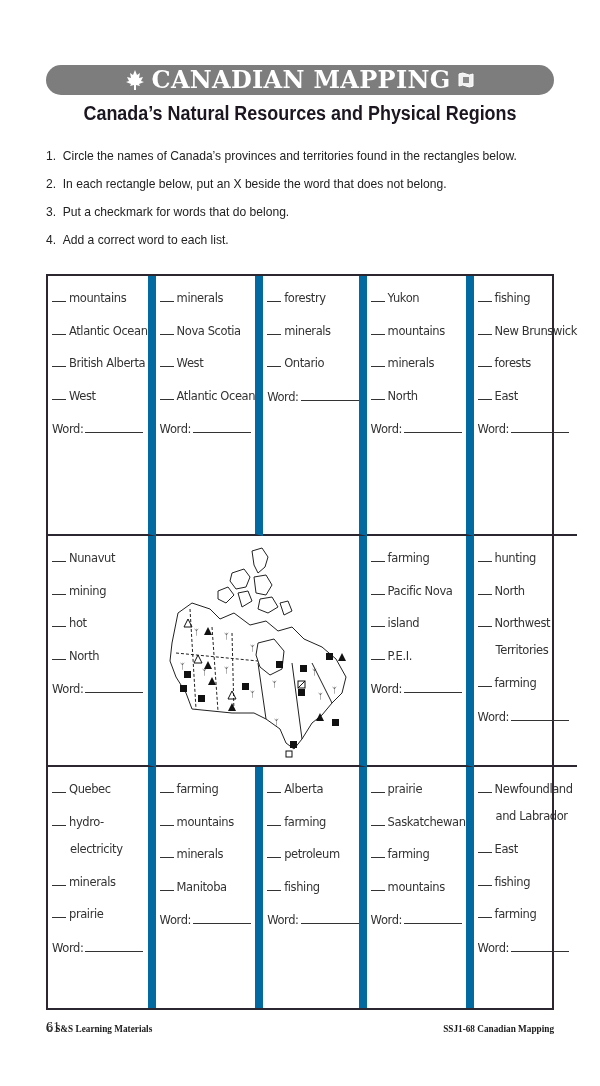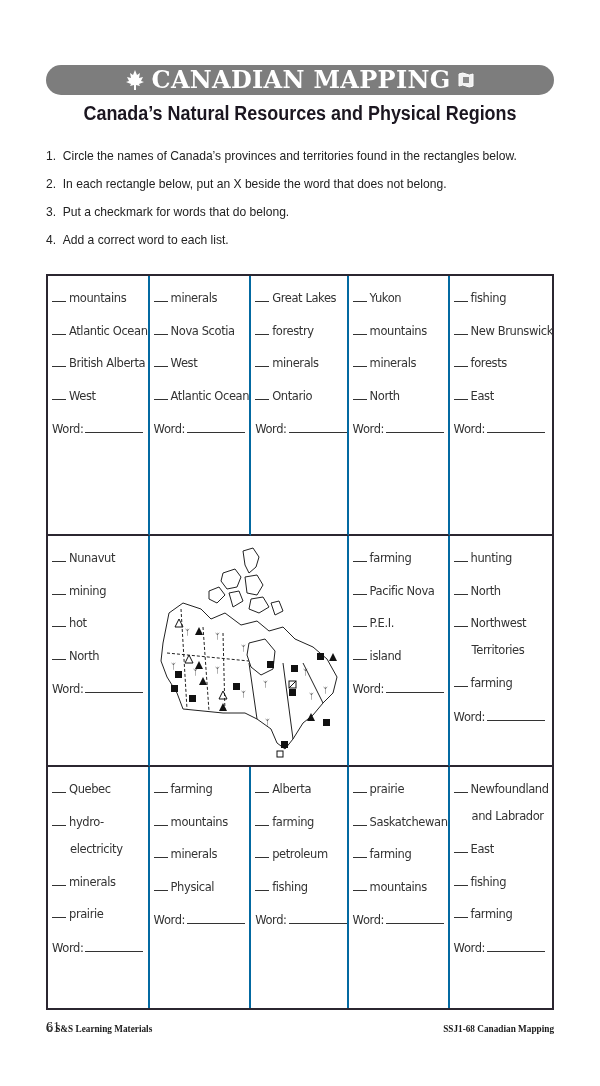--- a/index.html
+++ b/index.html
@@ -27,21 +27,21 @@
   }
   .instr .num { width: 18px; }
   .grid {
     position: absolute; left: 46px; top: 274px; width: 508px; height: 736px;
     border: 2px solid #2b2630; box-sizing: border-box;
     display: grid;
     grid-template-columns: repeat(5, 1fr);
     grid-template-rows: 260px 231px 1fr;
   }
   .cell {
-    border-right: 2px solid #0369a1; border-bottom: 2px solid #2b2630;
+    border-right: 8px solid #0369a1; border-bottom: 2px solid #2b2630;
     padding: 14px 0 0 4px; box-sizing: border-box;
     font-family: "DejaVu Sans", sans-serif; font-size: 11.5px; color: #333;
     letter-spacing: -0.4px;
   }
   .cell.last-col { border-right: none; }
   .cell.last-row { border-bottom: none; }
   .line-item { height: 32.5px; line-height: 16px; white-space: nowrap; }
   .line-item .blank { display: inline-block; width: 14px; border-bottom: 1px solid #333; height: 11px; margin-right: 3px; }
   .line-item.cont { padding-left: 18px; }
   .word-row { height: 22px; line-height: 16px; white-space: nowrap; }
@@ -100,21 +100,20 @@
     <div class="word-row"><span>Word:</span><span class="word-blank"></span></div>
   </div>
   <div class="cell">
     <div class="line-item"><span class="blank"></span><span>minerals</span></div>
     <div class="line-item"><span class="blank"></span><span>Nova Scotia</span></div>
     <div class="line-item"><span class="blank"></span><span>West</span></div>
     <div class="line-item"><span class="blank"></span><span>Atlantic Ocean</span></div>
     <div class="word-row"><span>Word:</span><span class="word-blank"></span></div>
   </div>
   <div class="cell">
-    <div class="line-item"><span class="blank"></span><span>Great Lakes</span></div>
     <div class="line-item"><span class="blank"></span><span>forestry</span></div>
     <div class="line-item"><span class="blank"></span><span>minerals</span></div>
     <div class="line-item"><span class="blank"></span><span>Ontario</span></div>
     <div class="word-row"><span>Word:</span><span class="word-blank"></span></div>
   </div>
   <div class="cell">
     <div class="line-item"><span class="blank"></span><span>Yukon</span></div>
     <div class="line-item"><span class="blank"></span><span>mountains</span></div>
     <div class="line-item"><span class="blank"></span><span>minerals</span></div>
     <div class="line-item"><span class="blank"></span><span>North</span></div>
@@ -198,22 +197,22 @@
           <text x="156" y="156">ᛉ</text>
         <text x="112" y="182">ᛉ</text>
           <text x="170" y="150">ᛉ</text>
           <text x="18" y="126">ᛉ</text>
       </g>
     </svg>
   </div>
   <div class="cell">
     <div class="line-item"><span class="blank"></span><span>farming</span></div>
     <div class="line-item"><span class="blank"></span><span>Pacific Nova</span></div>
+    <div class="line-item"><span class="blank"></span><span>island</span></div>
     <div class="line-item"><span class="blank"></span><span>P.E.I.</span></div>
-    <div class="line-item"><span class="blank"></span><span>island</span></div>
     <div class="word-row"><span>Word:</span><span class="word-blank"></span></div>
   </div>
   <div class="cell last-col">
     <div class="line-item"><span class="blank"></span><span>hunting</span></div>
     <div class="line-item"><span class="blank"></span><span>North</span></div>
     <div class="line-item" style="height:27px"><span class="blank"></span><span>Northwest</span></div>
     <div class="line-item cont" style="height:33px"><span>Territories</span></div>
     <div class="line-item"><span class="blank"></span><span>farming</span></div>
     <div class="word-row"><span>Word:</span><span class="word-blank"></span></div>
   </div>
@@ -223,21 +222,21 @@
     <div class="line-item" style="height:27px"><span class="blank"></span><span>hydro-</span></div>
     <div class="line-item cont" style="height:33px"><span>electricity</span></div>
     <div class="line-item"><span class="blank"></span><span>minerals</span></div>
     <div class="line-item"><span class="blank"></span><span>prairie</span></div>
     <div class="word-row"><span>Word:</span><span class="word-blank"></span></div>
   </div>
   <div class="cell last-row">
     <div class="line-item"><span class="blank"></span><span>farming</span></div>
     <div class="line-item"><span class="blank"></span><span>mountains</span></div>
     <div class="line-item"><span class="blank"></span><span>minerals</span></div>
-    <div class="line-item"><span class="blank"></span><span>Physical</span></div>
+    <div class="line-item"><span class="blank"></span><span>Manitoba</span></div>
     <div class="word-row"><span>Word:</span><span class="word-blank"></span></div>
   </div>
   <div class="cell last-row">
     <div class="line-item"><span class="blank"></span><span>Alberta</span></div>
     <div class="line-item"><span class="blank"></span><span>farming</span></div>
     <div class="line-item"><span class="blank"></span><span>petroleum</span></div>
     <div class="line-item"><span class="blank"></span><span>fishing</span></div>
     <div class="word-row"><span>Word:</span><span class="word-blank"></span></div>
   </div>
   <div class="cell last-row">

